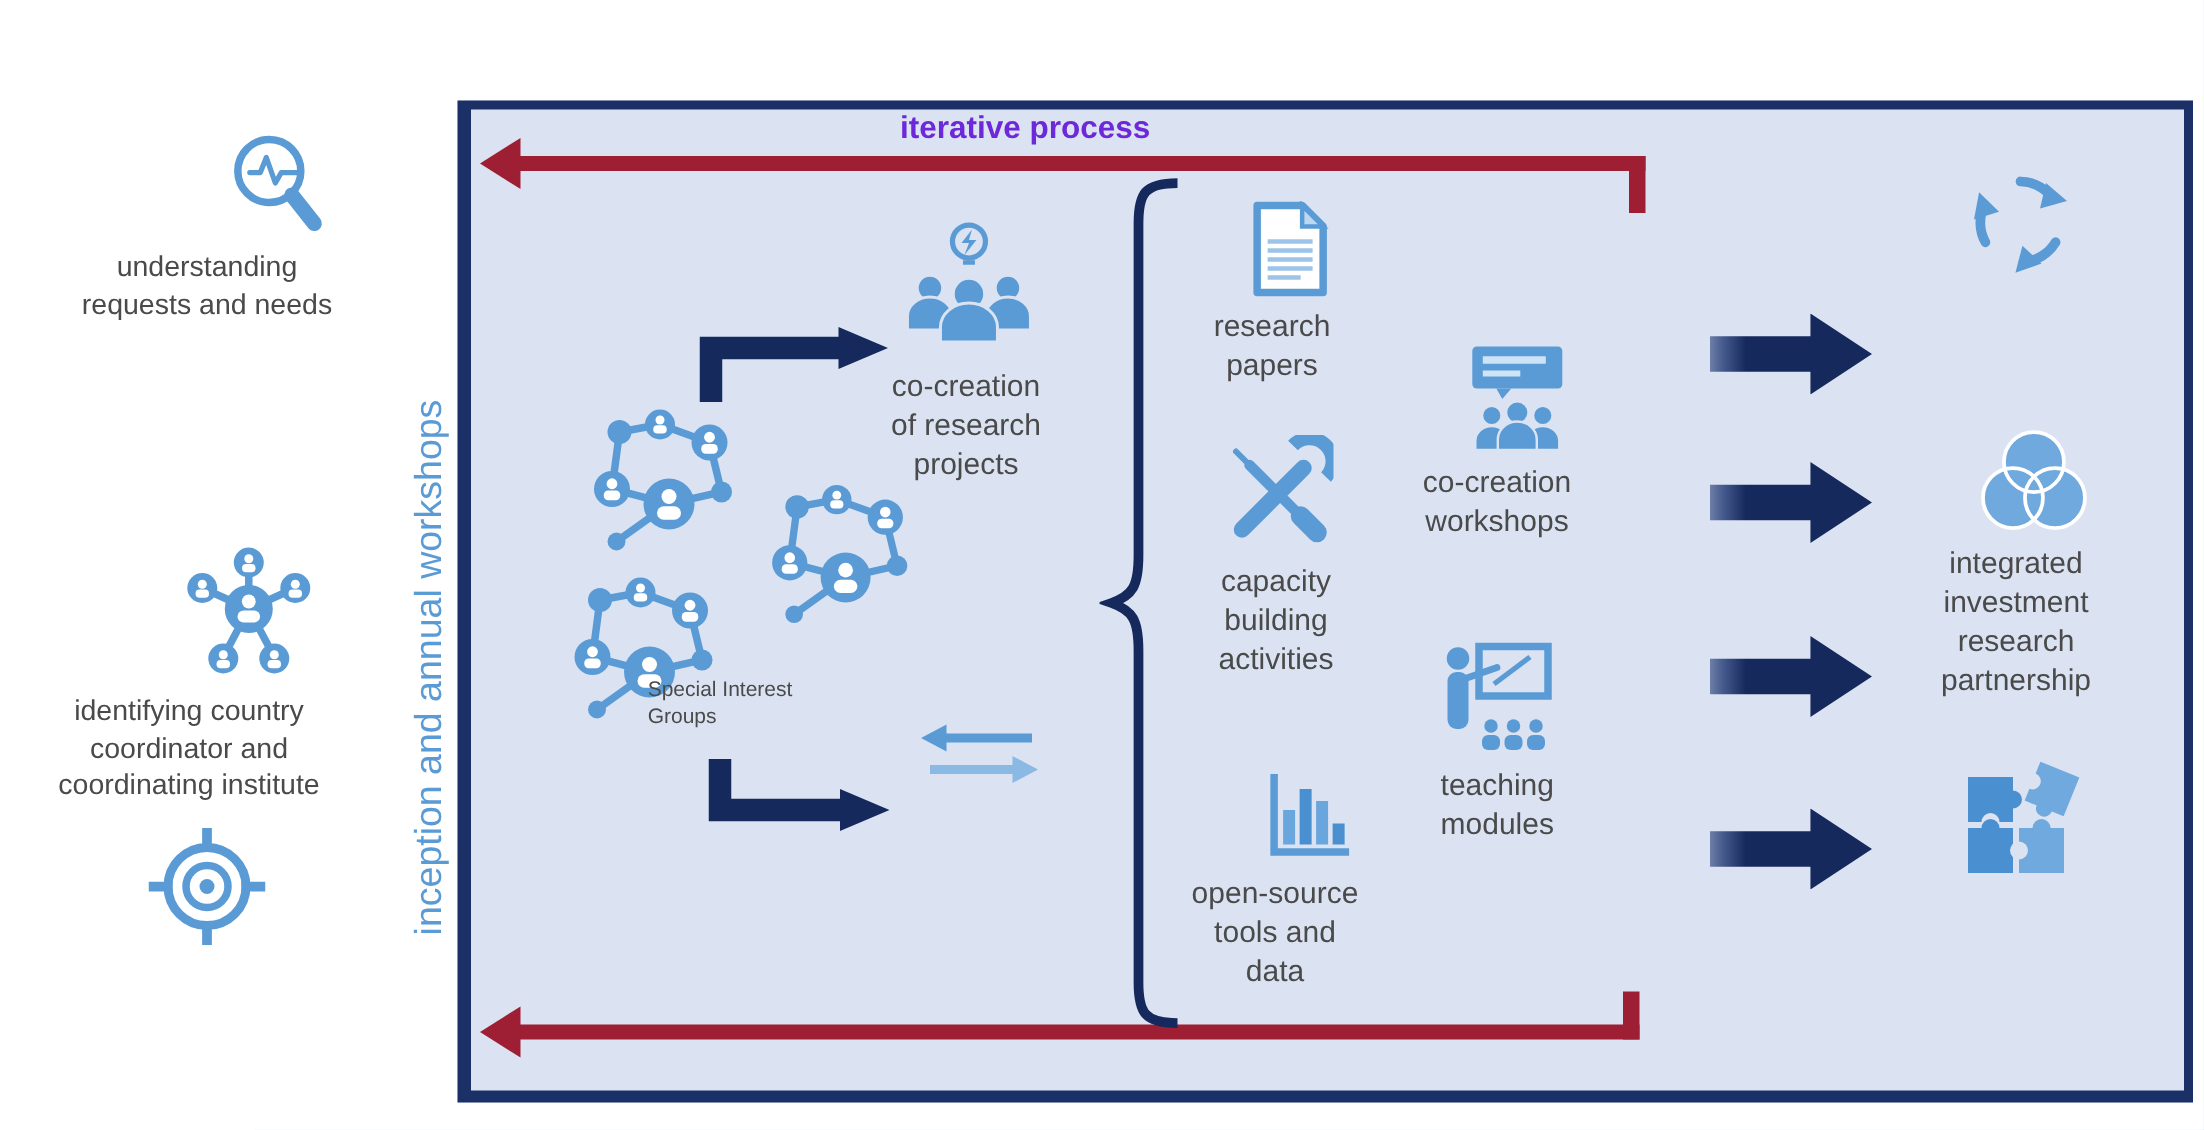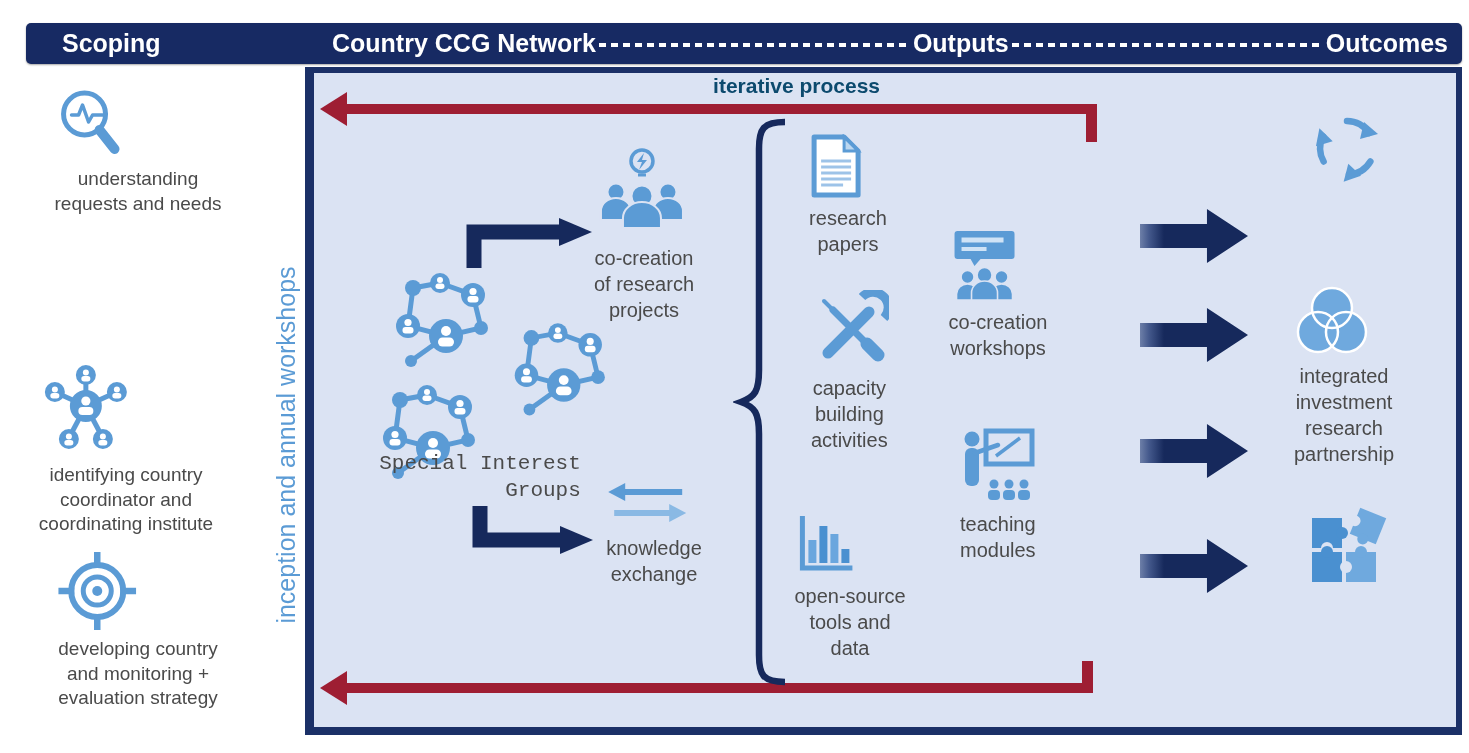--- a/index.html
+++ b/index.html
@@ -13,58 +13,48 @@
   .header-right{position:absolute;left:306px;right:14px;top:0;height:41px;
               display:flex;align-items:center;}
   .header-right .hlabel{color:#fff;font-size:25px;font-weight:bold;white-space:nowrap;}
   .dashfill{flex:1;height:4px;margin:2px 3px 0 3px;
               background:repeating-linear-gradient(90deg,#fff 0 7px,transparent 7px 12px);}
   
   .panel{position:absolute;left:305px;top:67px;width:1157px;height:668px;box-sizing:border-box;
          background:#dbe3f3;border:6px solid #1b3067;border-left-width:9px;border-bottom-width:8px;}
   
   .node{position:absolute;transform:translateX(-50%);display:flex;flex-direction:column;
-        align-items:flex-start;gap:7px;}
+        align-items:flex-end;gap:7px;}
   .lbl{color:#4a4a4a;font-size:20px;line-height:1.3;text-align:center;white-space:pre-line;}
   .lbl.small{font-size:19px;}
-  .sig-label{position:absolute;transform:translateX(-50%);color:#4a4a4a;font-size:21px;
-        line-height:1.3;text-align:right;white-space:pre-line;font-family:Liberation Mono, monospace;}
+  .sig-label{position:absolute;transform:translateX(-50%);color:#4a4a4a;font-size:14px;
+        line-height:1.3;text-align:left;white-space:pre-line;}
   
   .vertical-label{position:absolute;left:287px;top:445px;width:620px;height:30px;
         transform:translate(-50%,-50%) rotate(-90deg);text-align:center;
         color:#5b9bd5;font-size:25px;white-space:nowrap;}
   
   .red{background:#9e1e33;}
   .red-bar{position:absolute;height:10px;}
   .red-stub{position:absolute;width:11px;}
   .red-head{position:absolute;width:0;height:0;border-top:17px solid transparent;
         border-bottom:17px solid transparent;border-right:27px solid #9e1e33;}
-  .iterative{position:absolute;left:600px;top:74px;width:280px;text-align:right;
-        color:#0c4a6e;font-size:21px;font-weight:bold;}
+  .iterative{position:absolute;left:600px;top:74px;width:280px;text-align:left;
+        color:#6d28d9;font-size:21px;font-weight:bold;}
   
   .block-arrow{position:absolute;width:108px;height:54px;
         background:linear-gradient(90deg,#6d7fa8 0,#44598c 9px,#16295c 24px);
         clip-path:polygon(0 28%,62% 28%,62% 0,100% 50%,62% 100%,62% 72%,0 72%);}
   svg{display:block;}
 </style>
 </head>
 <body>
 
 <div class="page">
 
-  <div class="header-bar">
-    <span class="scoping">Scoping</span>
-    <div class="header-right">
-      <span class="hlabel">Country CCG Network</span>
-      <span class="dashfill"></span>
-      <span class="hlabel">Outputs</span>
-      <span class="dashfill"></span>
-      <span class="hlabel">Outcomes</span>
-    </div>
-  </div>
 
   <div class="panel"></div>
 
   <div class="vertical-label">inception and annual workshops</div>
 
   <div class="node" style="left:138px;top:86px">
     <svg width="72" height="74" viewBox="0 0 72 74">
       <circle cx="30" cy="28" r="21" fill="none" stroke="#5b9bd5" stroke-width="5"></circle>
       <path d="M17 29 h7 l4 -10 6 17 4 -7 h11" fill="none" stroke="#5b9bd5" stroke-width="3.5" stroke-linejoin="round" stroke-linecap="round"></path>
       <line x1="45" y1="44" x2="60" y2="63" stroke="#5b9bd5" stroke-width="10" stroke-linecap="round"></line>
@@ -116,23 +106,20 @@
       <circle cx="39" cy="39" r="26" fill="none" stroke="#5b9bd5" stroke-width="6"></circle>
       <circle cx="39" cy="39" r="14" fill="none" stroke="#5b9bd5" stroke-width="5"></circle>
       <circle cx="39" cy="39" r="5" fill="#5b9bd5"></circle>
       <g stroke="#5b9bd5" stroke-width="6.5">
         <line x1="39" y1="0" x2="39" y2="16"></line>
           <line x1="39" y1="62" x2="39" y2="78"></line>
         <line x1="0" y1="39" x2="16" y2="39"></line>
           <line x1="62" y1="39" x2="78" y2="39"></line>
       </g>
     </svg>
-    <div class="lbl small">developing country
-and monitoring +
-evaluation strategy</div>
   </div>
 
   <div class="iterative">iterative process</div>
   <div class="red red-bar" style="left:345px;top:104px;width:752px"></div>
   <div class="red red-stub" style="left:1086px;top:104px;height:38px"></div>
   <div class="red-head" style="left:320px;top:92px"></div>
   <div class="red red-bar" style="left:345px;top:683px;width:748px"></div>
   <div class="red red-stub" style="left:1082px;top:661px;height:32px"></div>
   <div class="red-head" style="left:320px;top:671px"></div>
 
@@ -200,22 +187,20 @@
 projects</div>
   </div>
 
   <div class="node" style="left:654px;top:480px">
     <svg width="84" height="48" viewBox="0 0 84 48">
       <line x1="76" y1="12" x2="17" y2="12" stroke="#5b9bd5" stroke-width="6"></line>
       <polygon points="19,3 2,12 19,21" fill="#5b9bd5"></polygon>
       <line x1="8" y1="33" x2="65" y2="33" stroke="#8ab9e4" stroke-width="6"></line>
       <polygon points="63,24 80,33 63,42" fill="#8ab9e4"></polygon>
     </svg>
-    <div class="lbl">knowledge
-exchange</div>
   </div>
 
   <svg style="position:absolute;left:733px;top:118px" width="60" height="568" viewBox="0 0 60 568">
     <path d="M52 4 C30 4 26 11 26 31 L26 252 C26 273 22 279 8 284 C22 289 26 295 26 316 L26 537 C26 557 30 564 52 564" fill="none" stroke="#16295c" stroke-width="6.5"></path>
   </svg>
 
   <div class="node" style="left:848px;top:134px">
     <svg width="54" height="64" viewBox="0 0 54 64">
       <path d="M5 3 h30 l14 14 v44 h-44 z" fill="#ffffff" stroke="#5b9bd5" stroke-width="5" stroke-linejoin="round"></path>
       <path d="M35 3 v14 h14 z" fill="#bcd7f0" stroke="#5b9bd5" stroke-width="3"></path>

